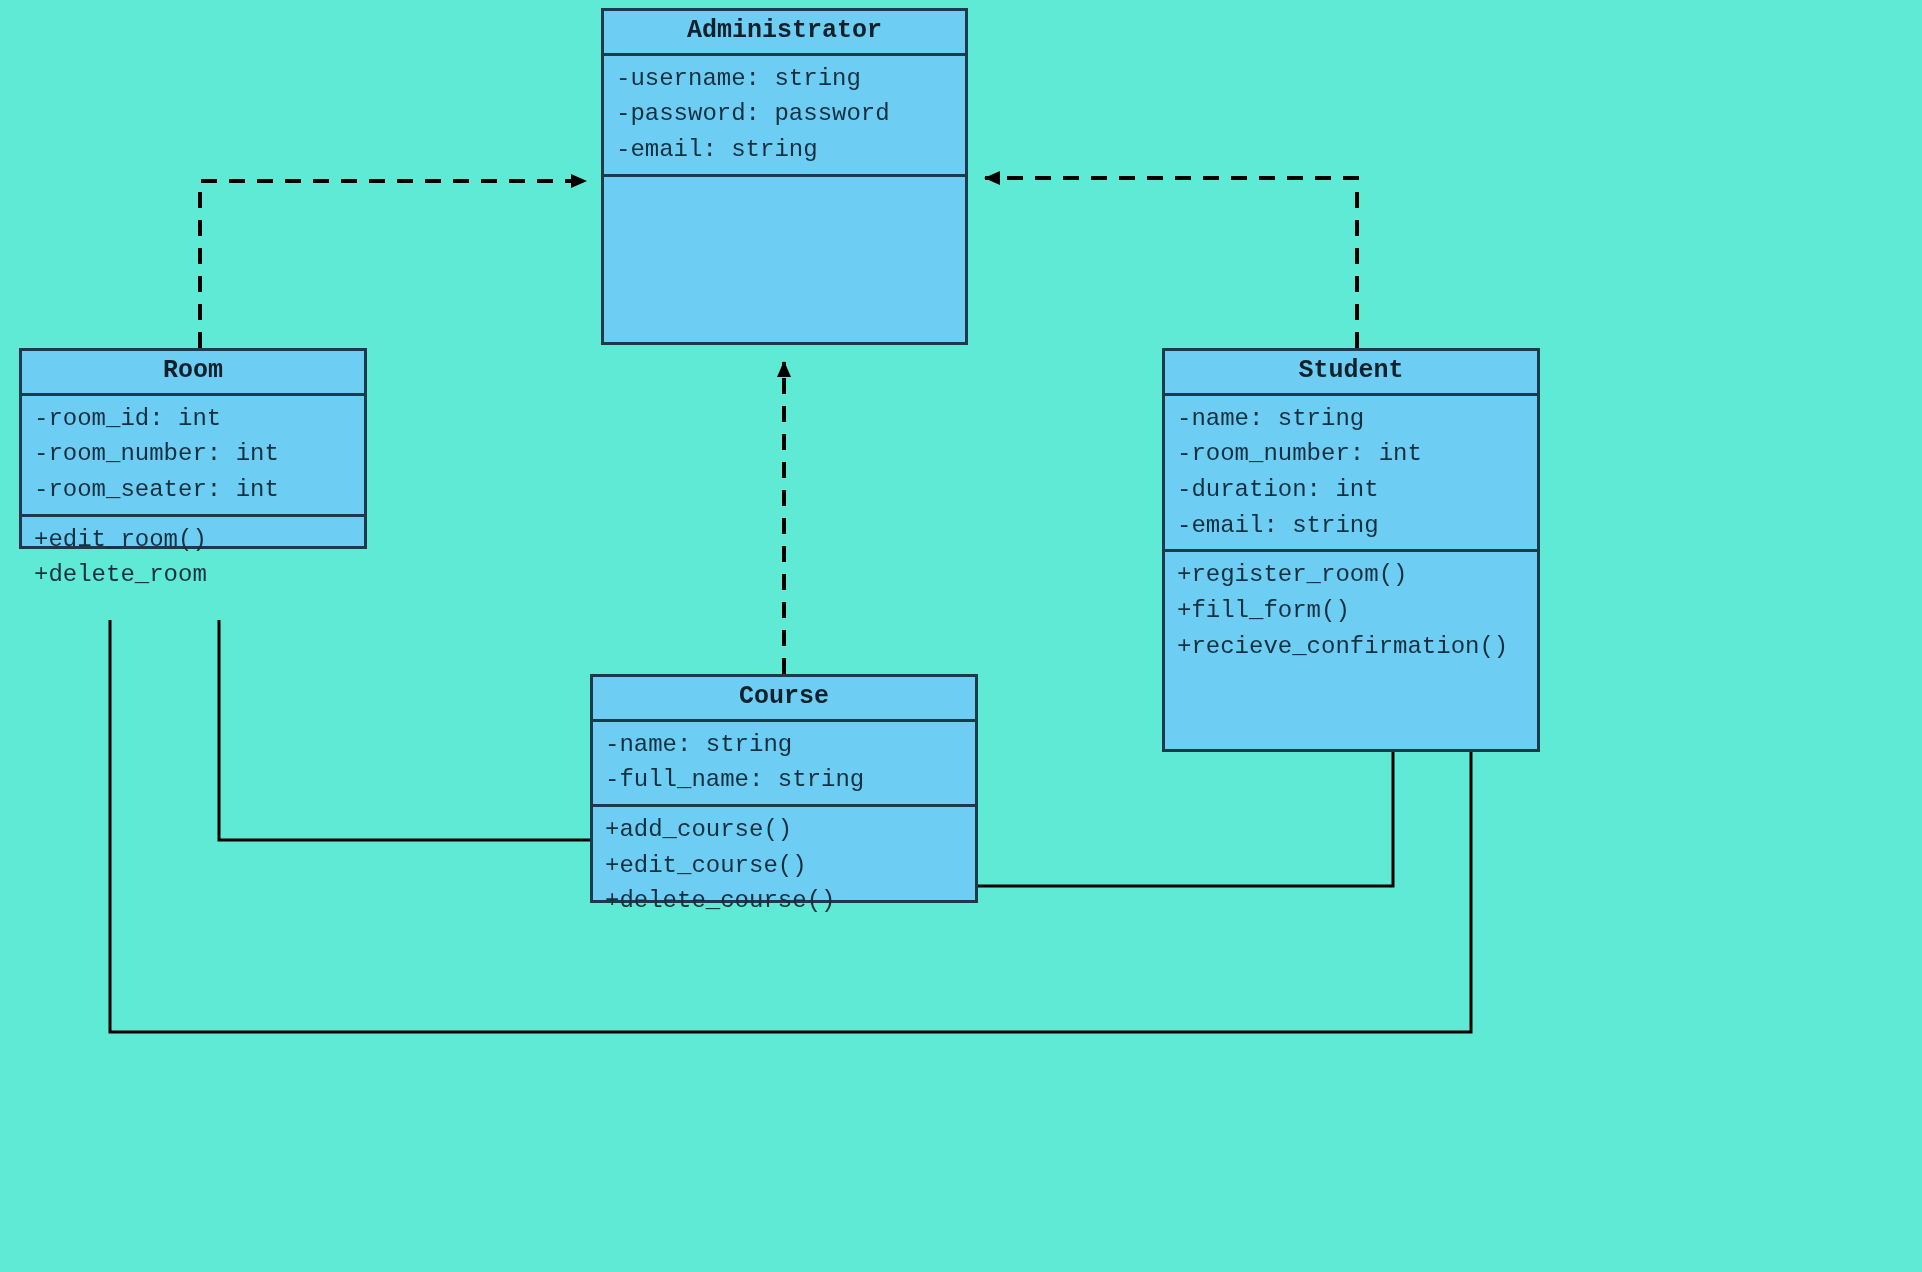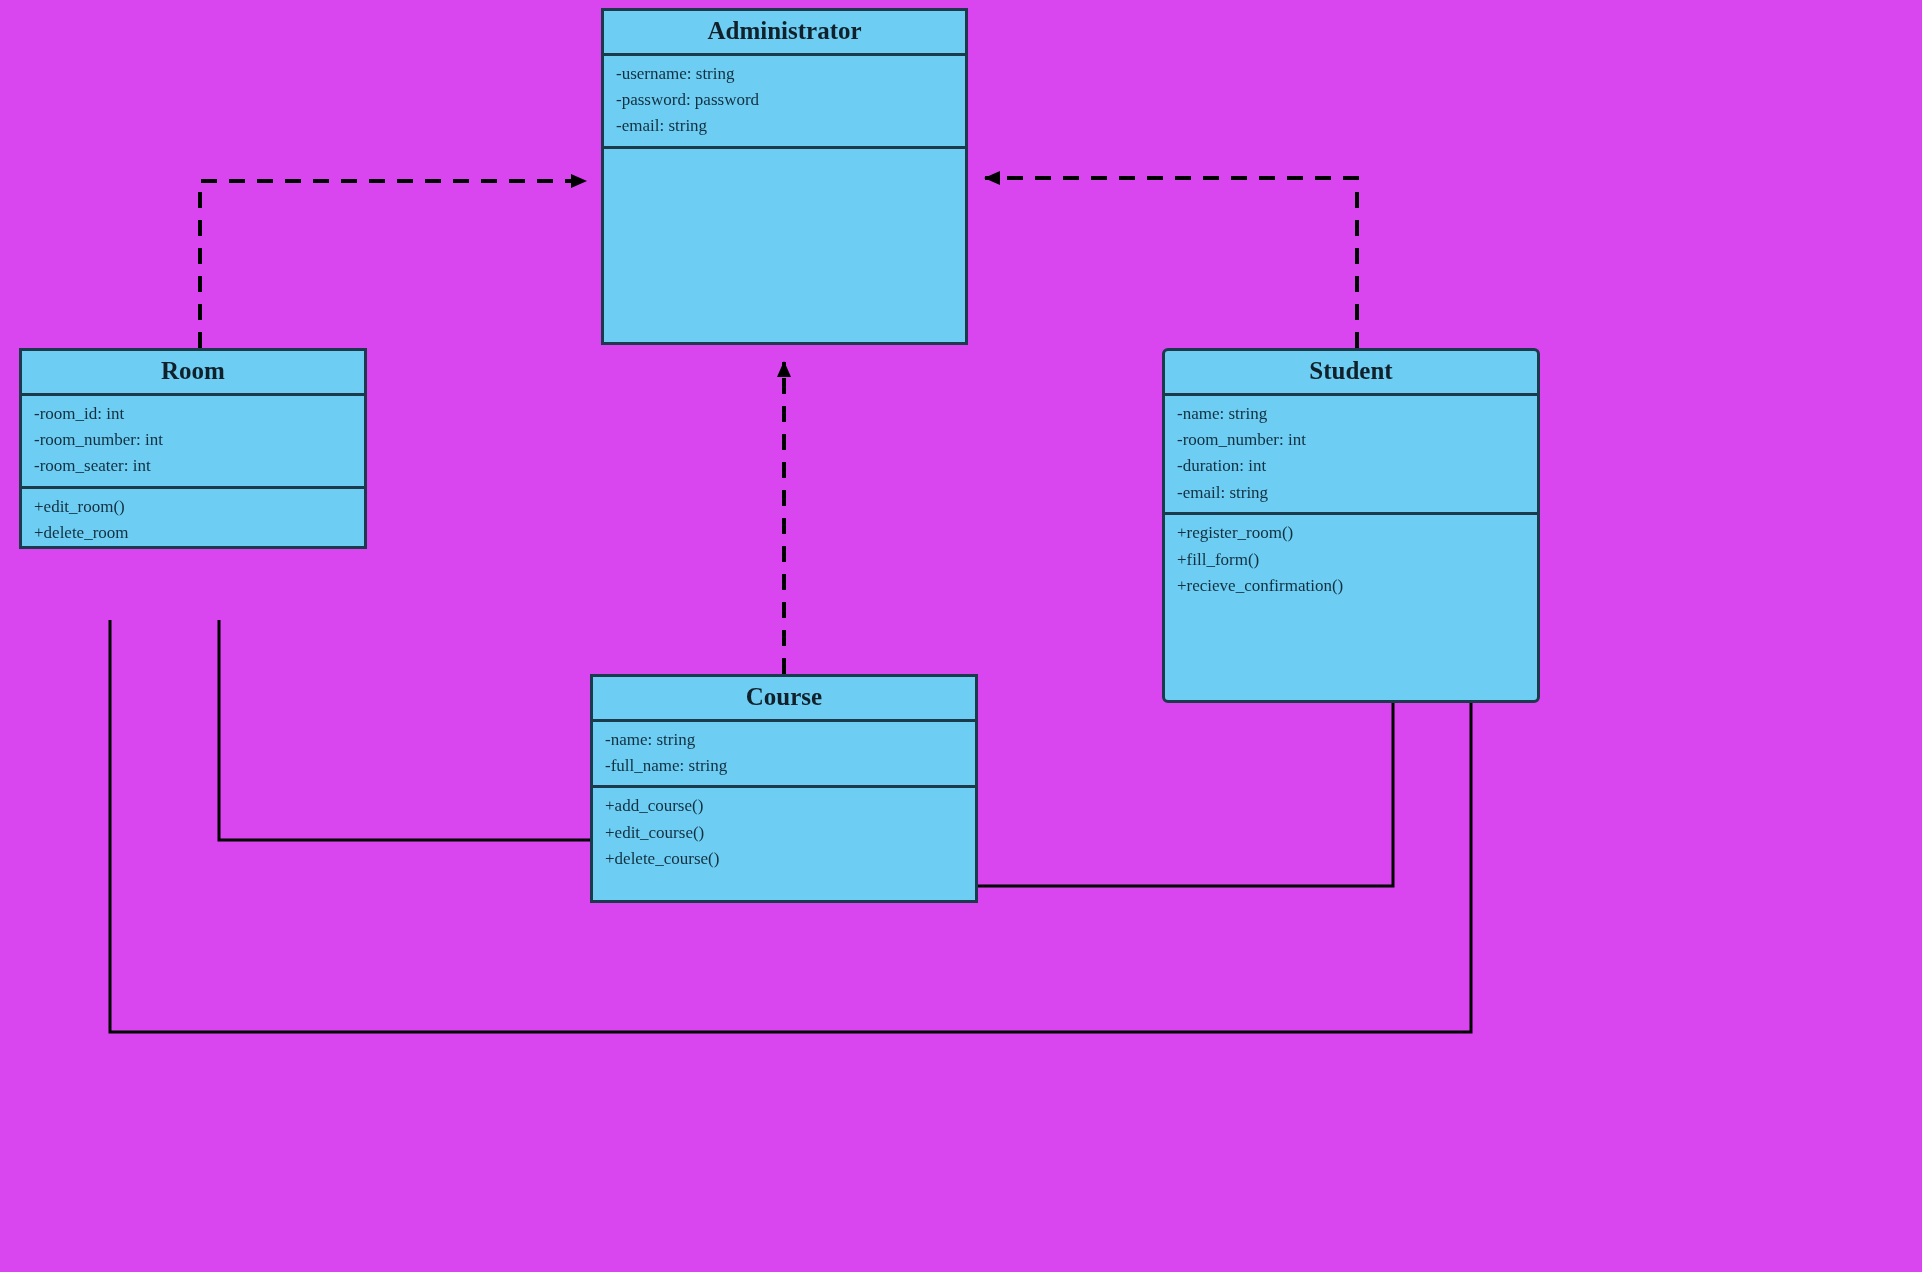--- a/index.html
+++ b/index.html
@@ -4,23 +4,23 @@
 <style>
   html, body {
     margin: 0;
     padding: 0;
     background: #ffffff;
   }
   #canvas {
     position: relative;
     width: 1922px;
     height: 1272px;
-    background: #d946ef;
+    background: #5eead4;
     overflow: hidden;
-    font-family: Liberation Serif, serif;
+    font-family: Liberation Mono, monospace;
   }
   .uml-class {
     position: absolute;
     background: #6ecdf2;
     border: 3px solid #1b3a4b;
     box-sizing: border-box;
     z-index: 5;
   }
   .uml-title {
     text-align: center;
@@ -33,21 +33,21 @@
     line-height: 1.1;
   }
   .uml-section {
     padding: 5px 0 6px 0;
     box-sizing: border-box;
   }
   .uml-attrs {
     border-bottom: 3px solid #1b3a4b;
   }
   .uml-row {
-    font-size: 17px;
+    font-size: 24px;
     color: #123040;
     padding: 2px 0 2px 12px;
     line-height: 1.32;
     white-space: nowrap;
   }
   .edge-layer {
     position: absolute;
     left: 0;
     top: 0;
     width: 1922px;
@@ -113,21 +113,21 @@
         <div class="uml-section uml-attrs">
           <div class="uml-row">-room_id: int</div>
           <div class="uml-row">-room_number: int</div>
           <div class="uml-row">-room_seater: int</div>
         </div>
         <div class="uml-section uml-methods">
           <div class="uml-row">+edit_room()</div>
           <div class="uml-row">+delete_room</div>
         </div>
       </div>
-      <div class="uml-class" style="left: 1162px; top: 348px; width: 378px; height: 355px; border-radius: 6px;">
+      <div class="uml-class" style="left: 1162px; top: 348px; width: 378px; height: 404px;">
         <div class="uml-title">Student</div>
         <div class="uml-section uml-attrs">
           <div class="uml-row">-name: string</div>
           <div class="uml-row">-room_number: int</div>
           <div class="uml-row">-duration: int</div>
           <div class="uml-row">-email: string</div>
         </div>
         <div class="uml-section uml-methods">
           <div class="uml-row">+register_room()</div>
           <div class="uml-row">+fill_form()</div>

